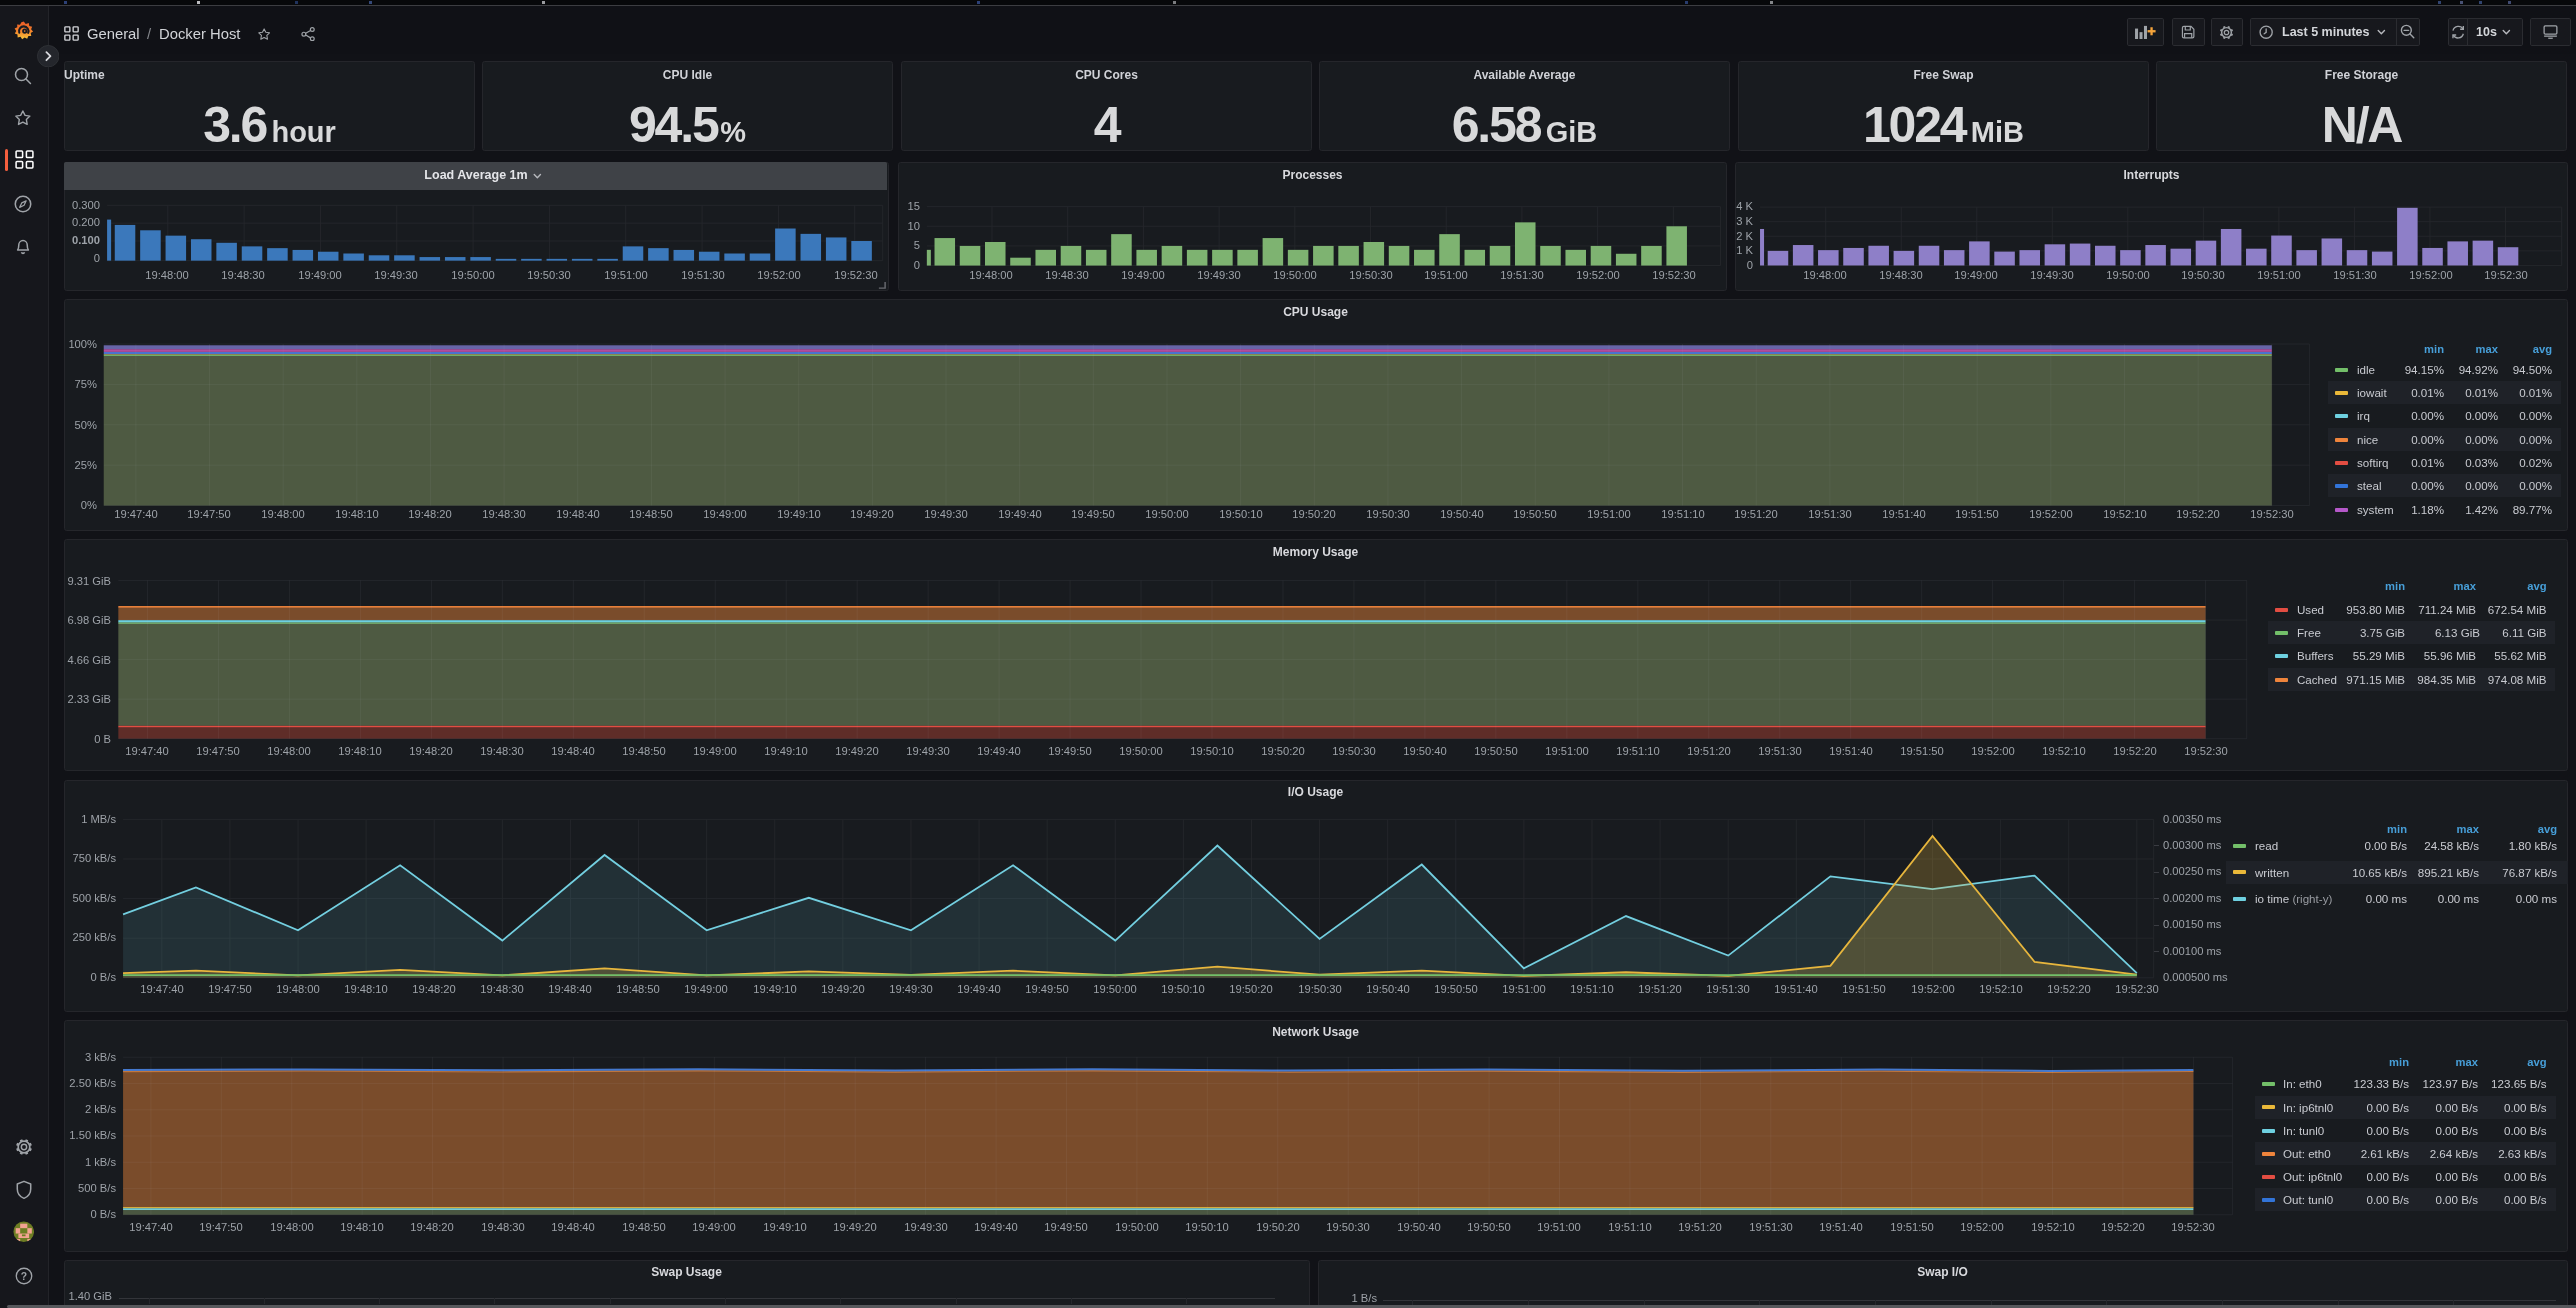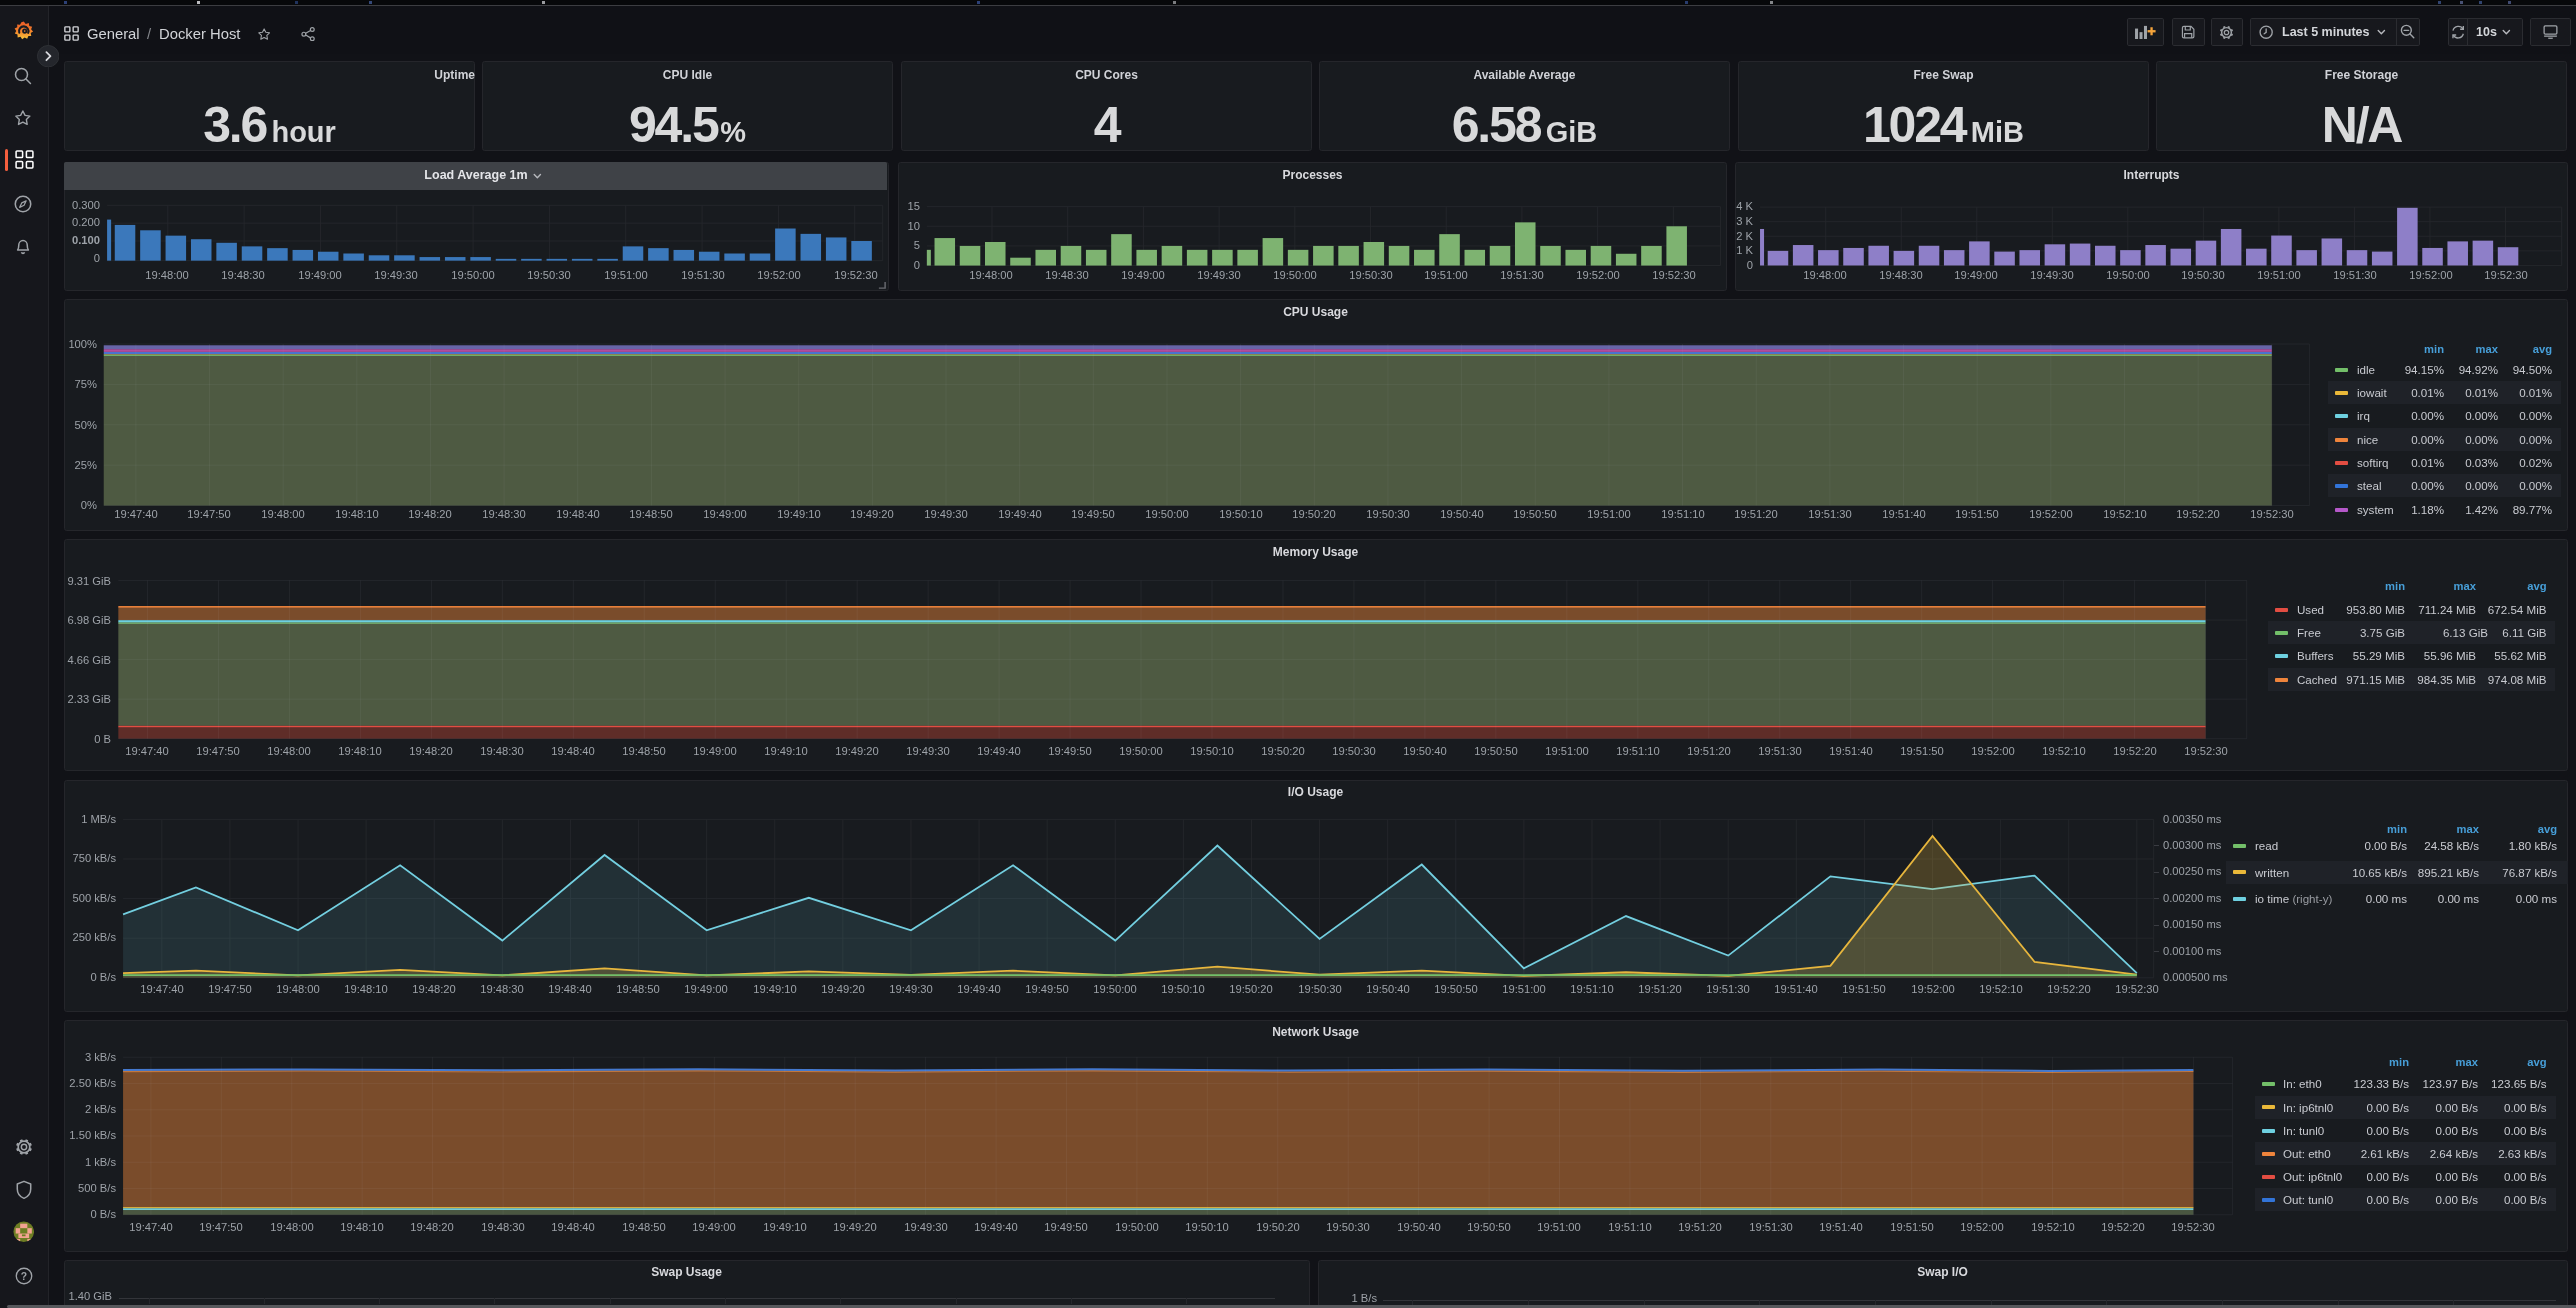--- a/index.html
+++ b/index.html
@@ -176,21 +176,21 @@
 <svg style="position:absolute;left:2501px;top:27px" width="10.7" height="10.7" viewBox="0 0 12 12">
     <path d="M2.5 4 L6 7.5 L9.5 4" fill="none" stroke="#b6b8bd" stroke-width="1.6" stroke-linecap="round" stroke-linejoin="round"></path>
   </svg>
 <div style="position:absolute;left:2530px;top:18px;width:41px;height:28px;background:#17181d;border:0.9px solid #2b2c31;border-radius:1.8px"></div>
 <svg style="position:absolute;left:2543px;top:24px" width="15" height="15" viewBox="0 0 20 20">
     <rect x="1.5" y="2.5" width="17" height="11" rx="1.5" fill="none" stroke="#9fa3a8" stroke-width="1.7"></rect>
     <line x1="1.5" y1="16.2" x2="18.5" y2="16.2" stroke="#9fa3a8" stroke-width="1.7"></line>
     <line x1="7" y1="19" x2="13" y2="19" stroke="#9fa3a8" stroke-width="1.7"></line>
   </svg>
 <div style="position:absolute;left:64px;top:61px;width:411px;height:90px;background:#181b1f;border:0.9px solid #25262b;border-radius:2.7px;box-sizing:border-box"></div>
-<div style="position:absolute;left:64px;width:411px;text-align:right;top:66px;font-size:12px;color:#d0d2d7;font-weight:700;white-space:nowrap;line-height:18px;letter-spacing:0">Uptime</div>
+<div style="position:absolute;left:64px;width:411px;text-align:left;top:66px;font-size:12px;color:#d0d2d7;font-weight:700;white-space:nowrap;line-height:18px;letter-spacing:0">Uptime</div>
 <div style="position:absolute;left:64px;top:94px;width:411px;height:52px;display:flex;align-items:baseline;justify-content:center;color:#d8d9da;font-weight:700">
     <span style="font-size:50px;line-height:63px;letter-spacing:-2.2px">3.6</span>
     <span style="font-size:29px;margin-left:5.4px;letter-spacing:0">hour</span>
   </div>
 <div style="position:absolute;left:482px;top:61px;width:411px;height:90px;background:#181b1f;border:0.9px solid #25262b;border-radius:2.7px;box-sizing:border-box"></div>
 <div style="position:absolute;left:482px;width:411px;text-align:center;top:66px;font-size:12px;color:#d0d2d7;font-weight:700;white-space:nowrap;line-height:18px;letter-spacing:0">CPU Idle</div>
 <div style="position:absolute;left:482px;top:94px;width:411px;height:52px;display:flex;align-items:baseline;justify-content:center;color:#d8d9da;font-weight:700">
     <span style="font-size:50px;line-height:63px;letter-spacing:-2.2px">94.5</span>
     <span style="font-size:29px;margin-left:2.7px;letter-spacing:0">%</span>
   </div>
@@ -627,21 +627,21 @@
 <div style="position:absolute;right:29.5px;top:578px;font-size:11.2px;color:#479fd9;font-weight:700;white-space:nowrap;line-height:17px;letter-spacing:0">avg</div>
 <div style="position:absolute;left:2275px;top:608px;width:12.5px;height:3.6px;background:#E24D42;border-radius:0.9px"></div>
 <div style="position:absolute;left:2297px;top:601px;font-size:11.6px;color:#c9cbd1;font-weight:400;white-space:nowrap;line-height:17.5px;letter-spacing:0">Used</div>
 <div style="position:absolute;right:171px;top:601px;font-size:11.6px;color:#c9cbd1;font-weight:400;white-space:nowrap;line-height:17.5px;letter-spacing:0">953.80 MiB</div>
 <div style="position:absolute;right:100px;top:601px;font-size:11.6px;color:#c9cbd1;font-weight:400;white-space:nowrap;line-height:17.5px;letter-spacing:0">711.24 MiB</div>
 <div style="position:absolute;right:29.5px;top:601px;font-size:11.6px;color:#c9cbd1;font-weight:400;white-space:nowrap;line-height:17.5px;letter-spacing:0">672.54 MiB</div>
 <div style="position:absolute;left:2268px;top:621px;width:287px;height:23px;background:#1f2228"></div>
 <div style="position:absolute;left:2275px;top:631px;width:12.5px;height:3.6px;background:#73BF69;border-radius:0.9px"></div>
 <div style="position:absolute;left:2297px;top:624px;font-size:11.6px;color:#c9cbd1;font-weight:400;white-space:nowrap;line-height:17.5px;letter-spacing:0">Free</div>
 <div style="position:absolute;right:171px;top:624px;font-size:11.6px;color:#c9cbd1;font-weight:400;white-space:nowrap;line-height:17.5px;letter-spacing:0">3.75 GiB</div>
-<div style="position:absolute;right:88px;top:624px;font-size:11.6px;color:#c9cbd1;font-weight:400;white-space:nowrap;line-height:17.5px;letter-spacing:0">6.13 GiB</div>
+<div style="position:absolute;right:96px;top:624px;font-size:11.6px;color:#c9cbd1;font-weight:400;white-space:nowrap;line-height:17.5px;letter-spacing:0">6.13 GiB</div>
 <div style="position:absolute;right:29.5px;top:624px;font-size:11.6px;color:#c9cbd1;font-weight:400;white-space:nowrap;line-height:17.5px;letter-spacing:0">6.11 GiB</div>
 <div style="position:absolute;left:2275px;top:654px;width:12.5px;height:3.6px;background:#6ED0E0;border-radius:0.9px"></div>
 <div style="position:absolute;left:2297px;top:647px;font-size:11.6px;color:#c9cbd1;font-weight:400;white-space:nowrap;line-height:17.5px;letter-spacing:0">Buffers</div>
 <div style="position:absolute;right:171px;top:647px;font-size:11.6px;color:#c9cbd1;font-weight:400;white-space:nowrap;line-height:17.5px;letter-spacing:0">55.29 MiB</div>
 <div style="position:absolute;right:100px;top:647px;font-size:11.6px;color:#c9cbd1;font-weight:400;white-space:nowrap;line-height:17.5px;letter-spacing:0">55.96 MiB</div>
 <div style="position:absolute;right:29.5px;top:647px;font-size:11.6px;color:#c9cbd1;font-weight:400;white-space:nowrap;line-height:17.5px;letter-spacing:0">55.62 MiB</div>
 <div style="position:absolute;left:2268px;top:668px;width:287px;height:23px;background:#1f2228"></div>
 <div style="position:absolute;left:2275px;top:678px;width:12.5px;height:3.6px;background:#EF843C;border-radius:0.9px"></div>
 <div style="position:absolute;left:2297px;top:671px;font-size:11.6px;color:#c9cbd1;font-weight:400;white-space:nowrap;line-height:17.5px;letter-spacing:0">Cached</div>
 <div style="position:absolute;right:171px;top:671px;font-size:11.6px;color:#c9cbd1;font-weight:400;white-space:nowrap;line-height:17.5px;letter-spacing:0">971.15 MiB</div>

